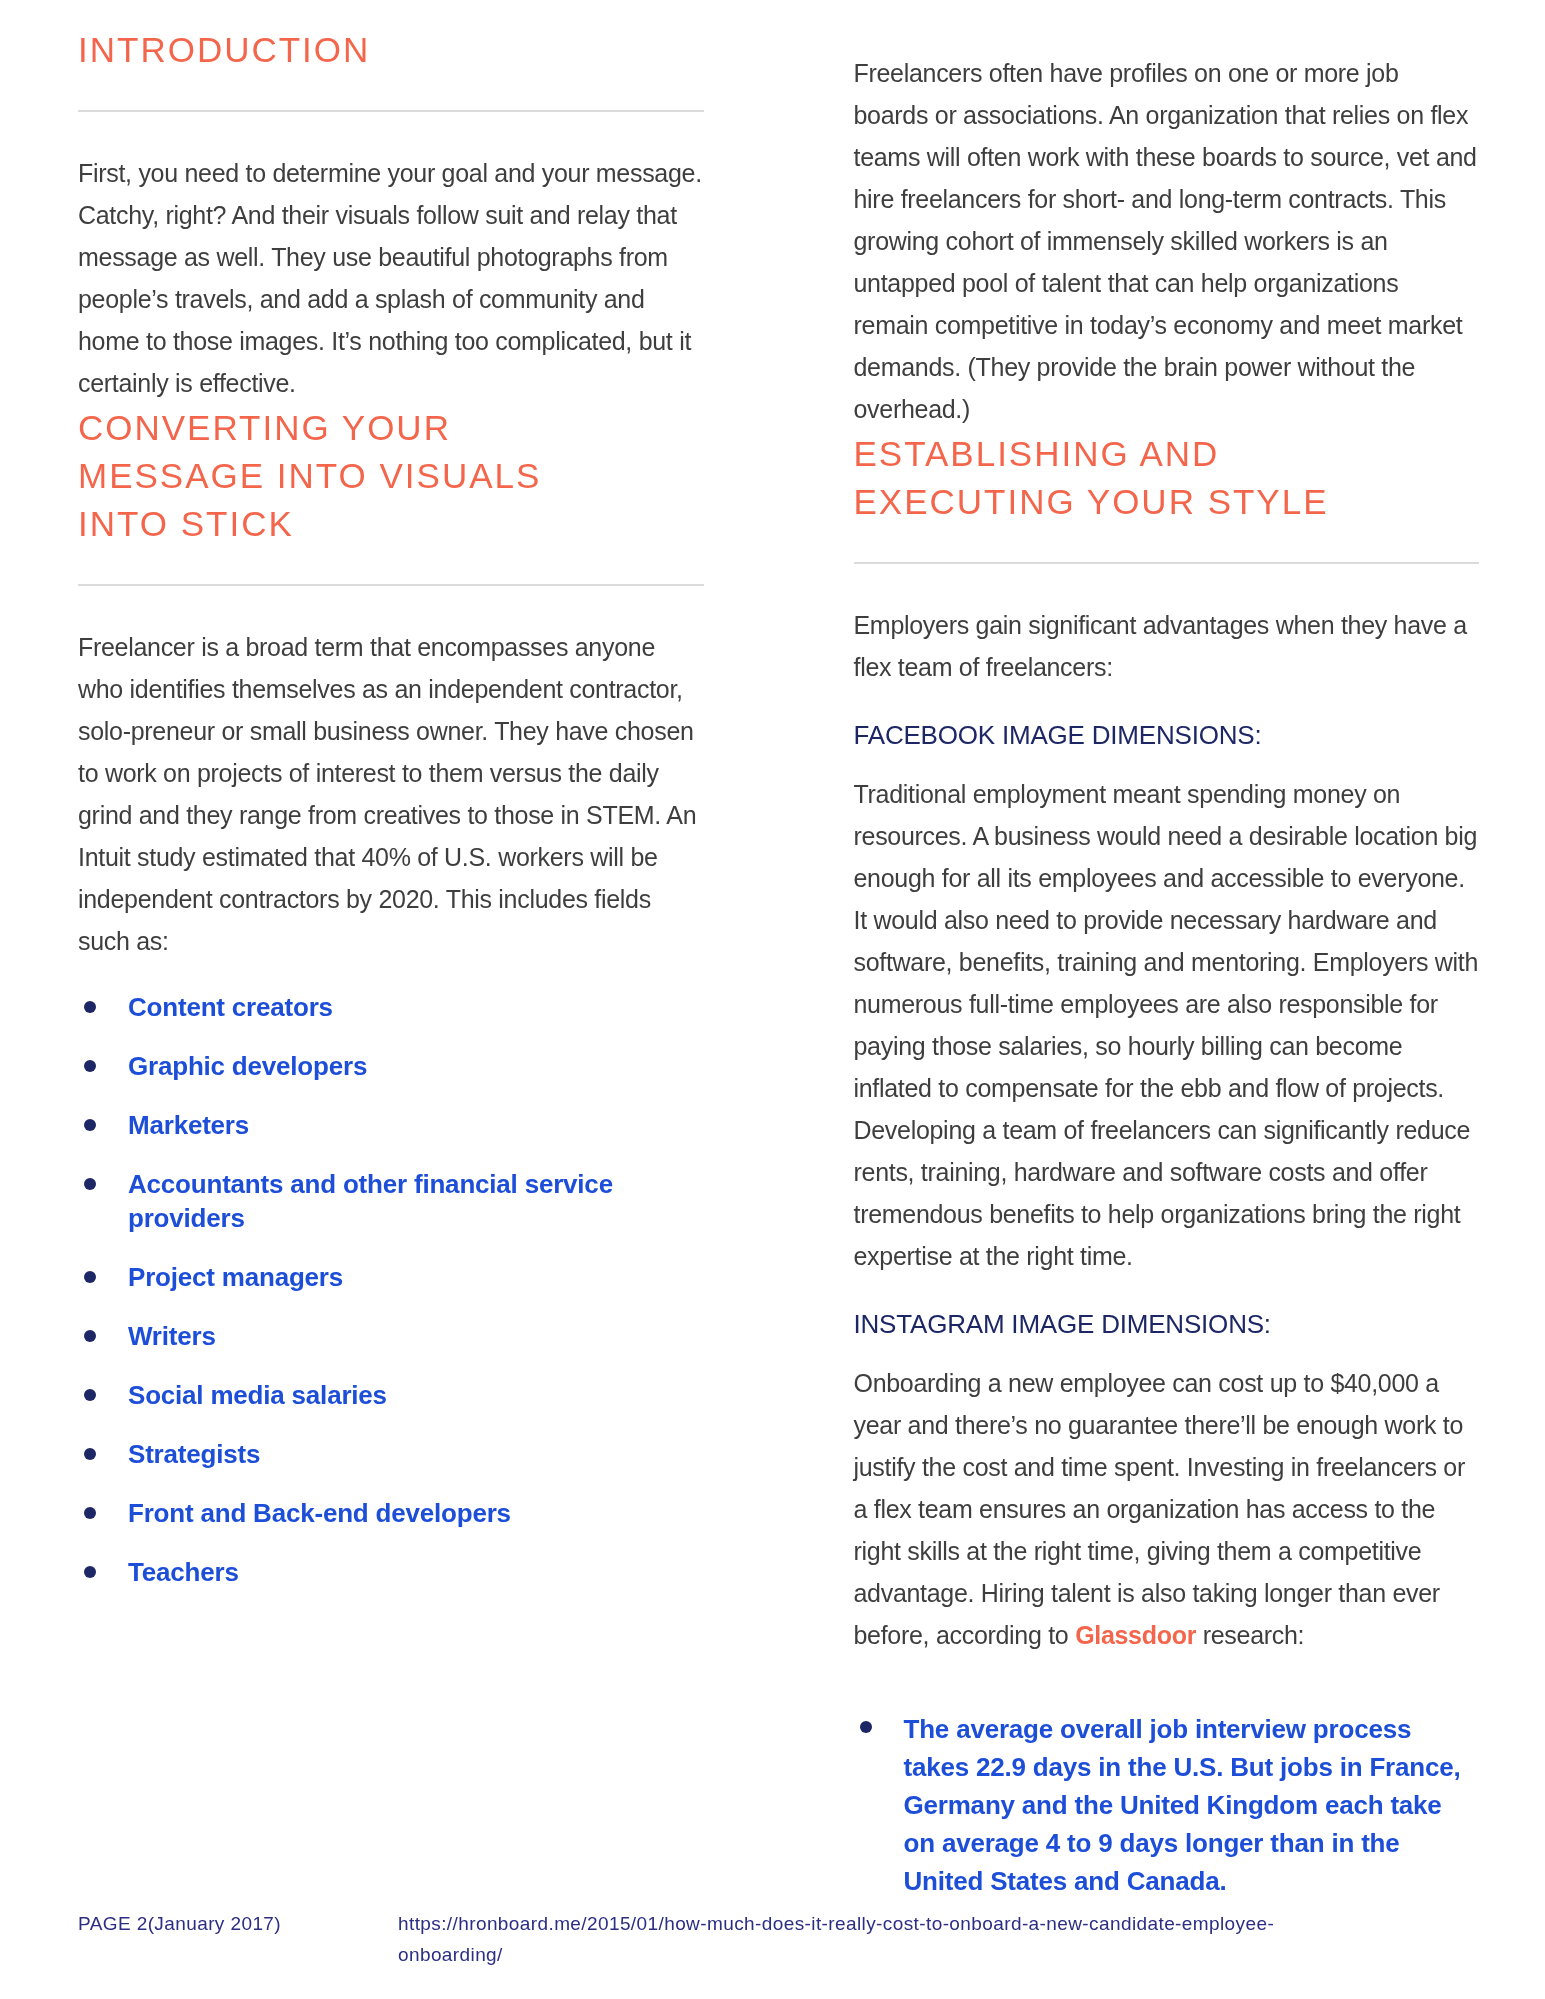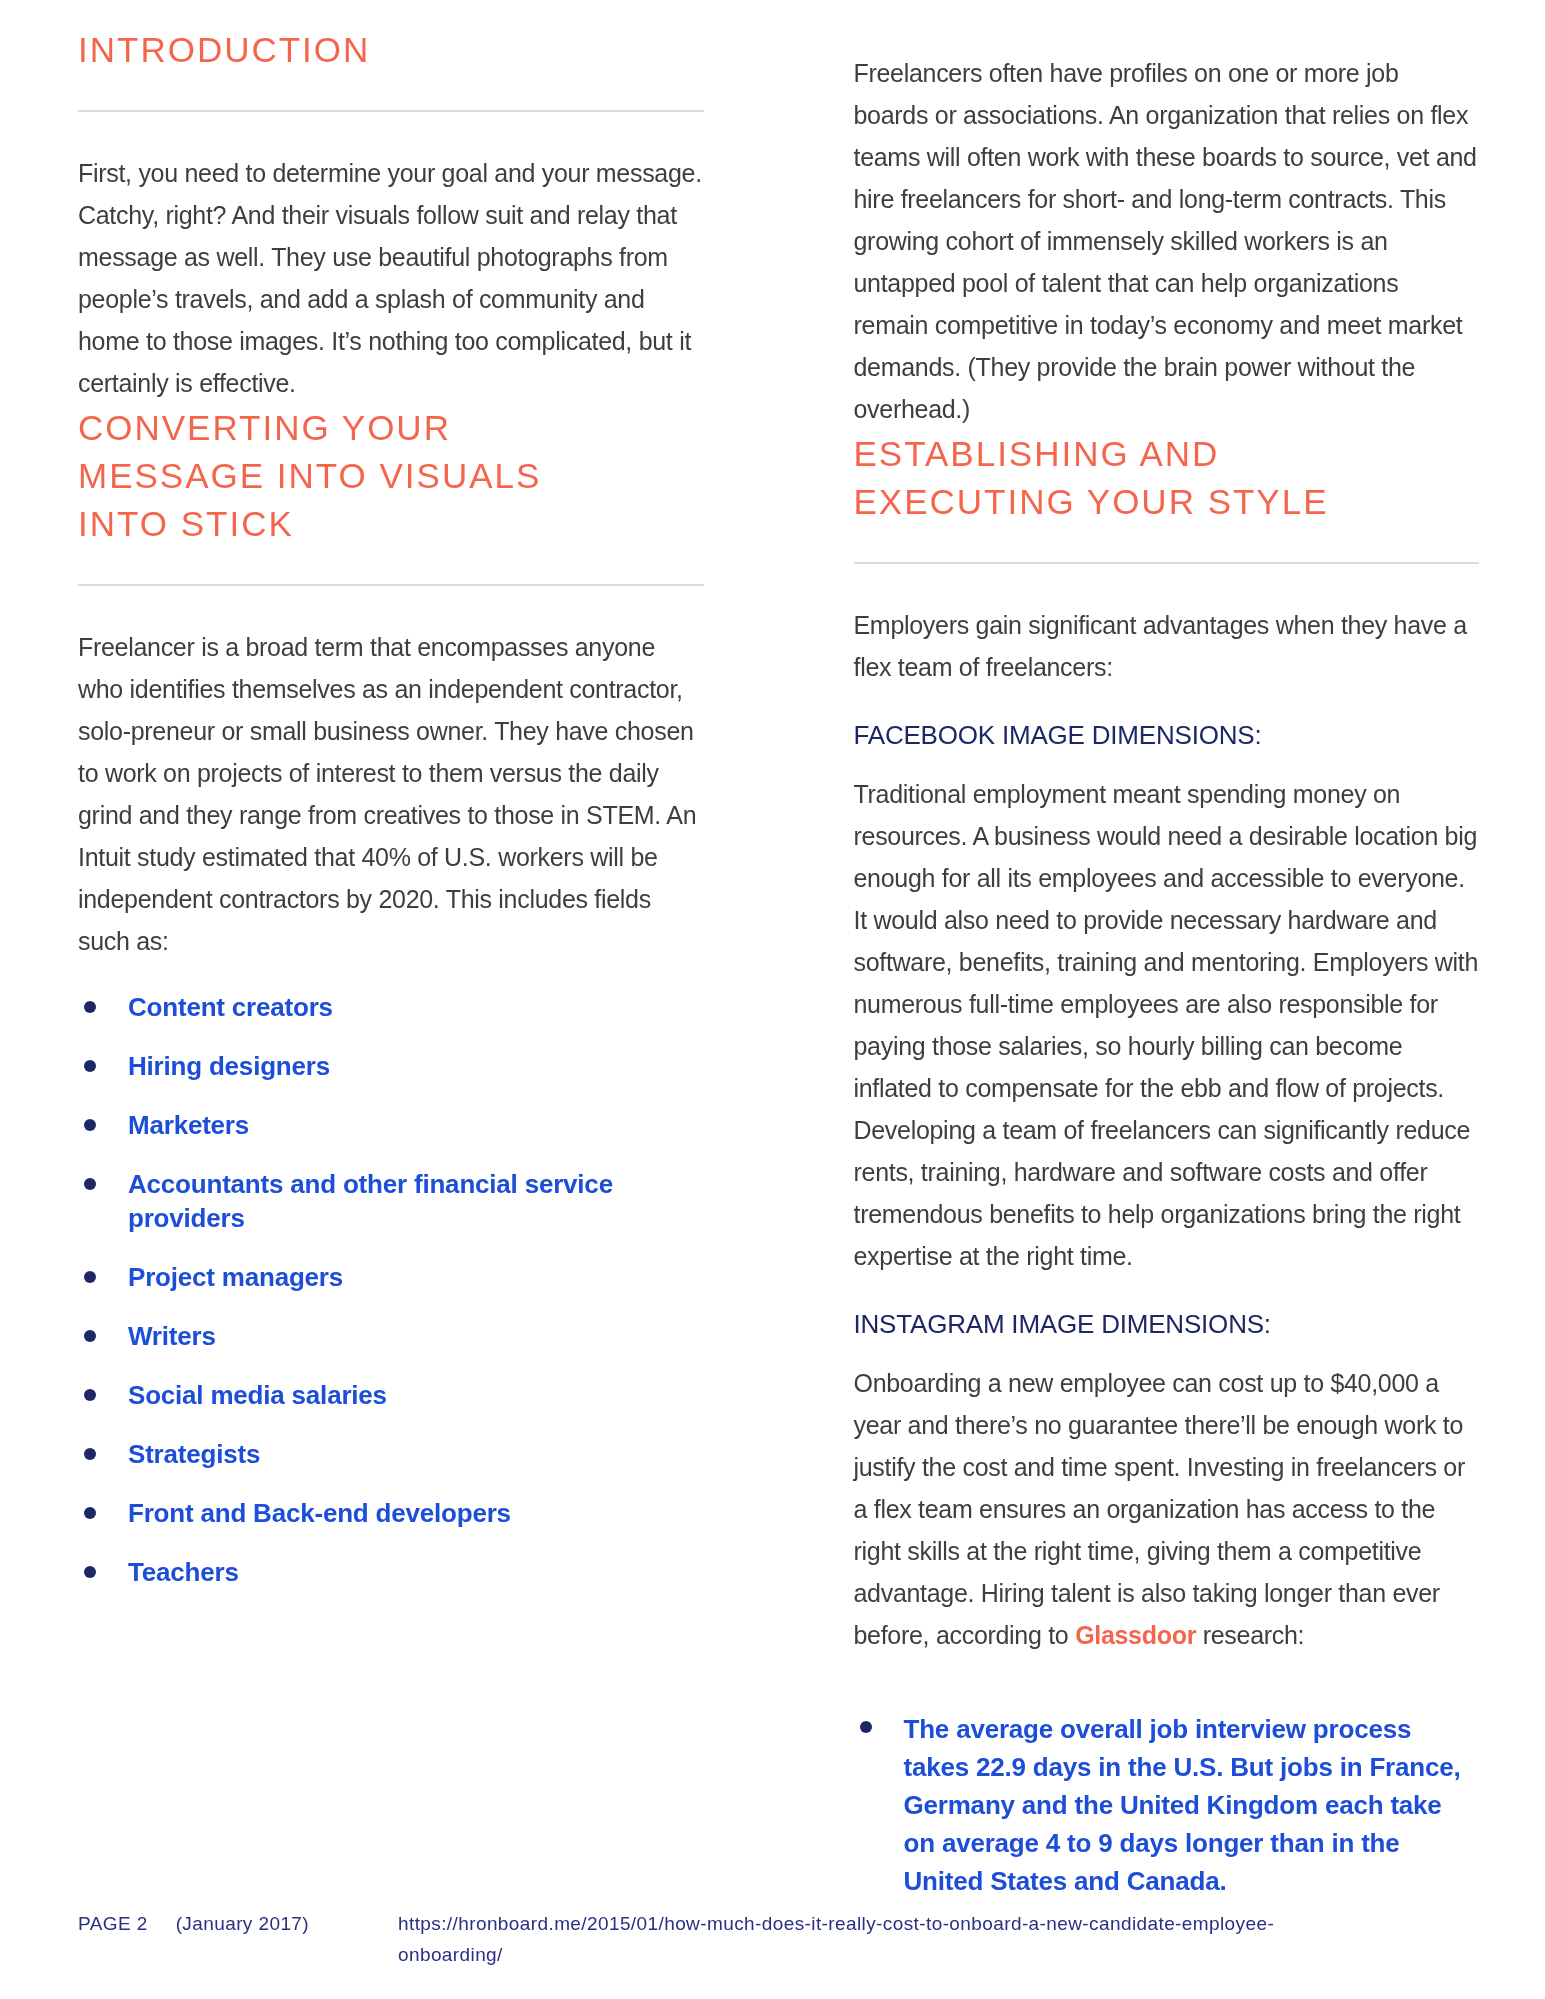--- a/index.html
+++ b/index.html
@@ -92,21 +92,20 @@
     display: flex;
     color: #2B2E83;
     font-size: 19px;
     letter-spacing: 0.4px;
     line-height: 31px;
   }
   .footer .left-group {
     width: 320px;
     flex: 0 0 320px;
     display: flex;
-    gap: 28px;
   }
   .footer .url {
     width: 940px;
     word-break: normal;
     overflow-wrap: anywhere;
   }
 </style>
 </head>
 <body>
 
@@ -123,21 +122,21 @@
       <h2 class="section-heading heading-gap">
         <span>CONVERTING YOUR</span>
         <span>MESSAGE INTO VISUALS</span>
         <span>INTO STICK</span>
       </h2>
       <hr class="rule">
       <p class="body">Freelancer is a broad term that encompasses anyone who identifies themselves as an independent contractor, solo-preneur or small business owner. They have chosen to work on projects of interest to them versus the daily grind and they range from creatives to those in STEM. An Intuit study estimated that 40% of U.S. workers will be independent contractors by 2020. This includes fields such as:</p>
 
       <ul class="bullet-list">
         <li>Content creators</li>
-        <li>Hiring designers</li>
+        <li>Graphic developers</li>
         <li>Marketers</li>
         <li>Accountants and other financial service providers</li>
         <li>Project managers</li>
         <li>Writers</li>
         <li>Social media salaries</li>
         <li>Strategists</li>
         <li>Front and Back-end developers</li>
         <li>Teachers</li>
       </ul>
     </div>

